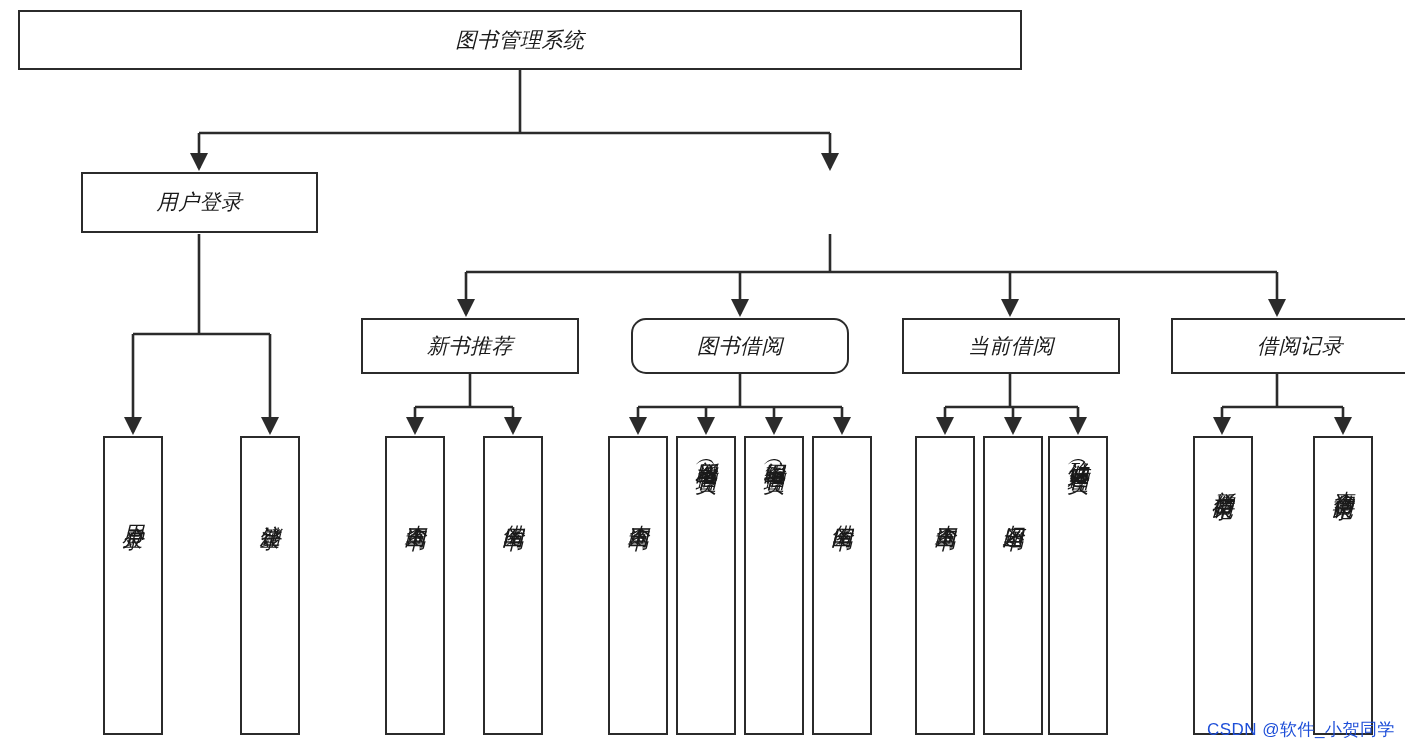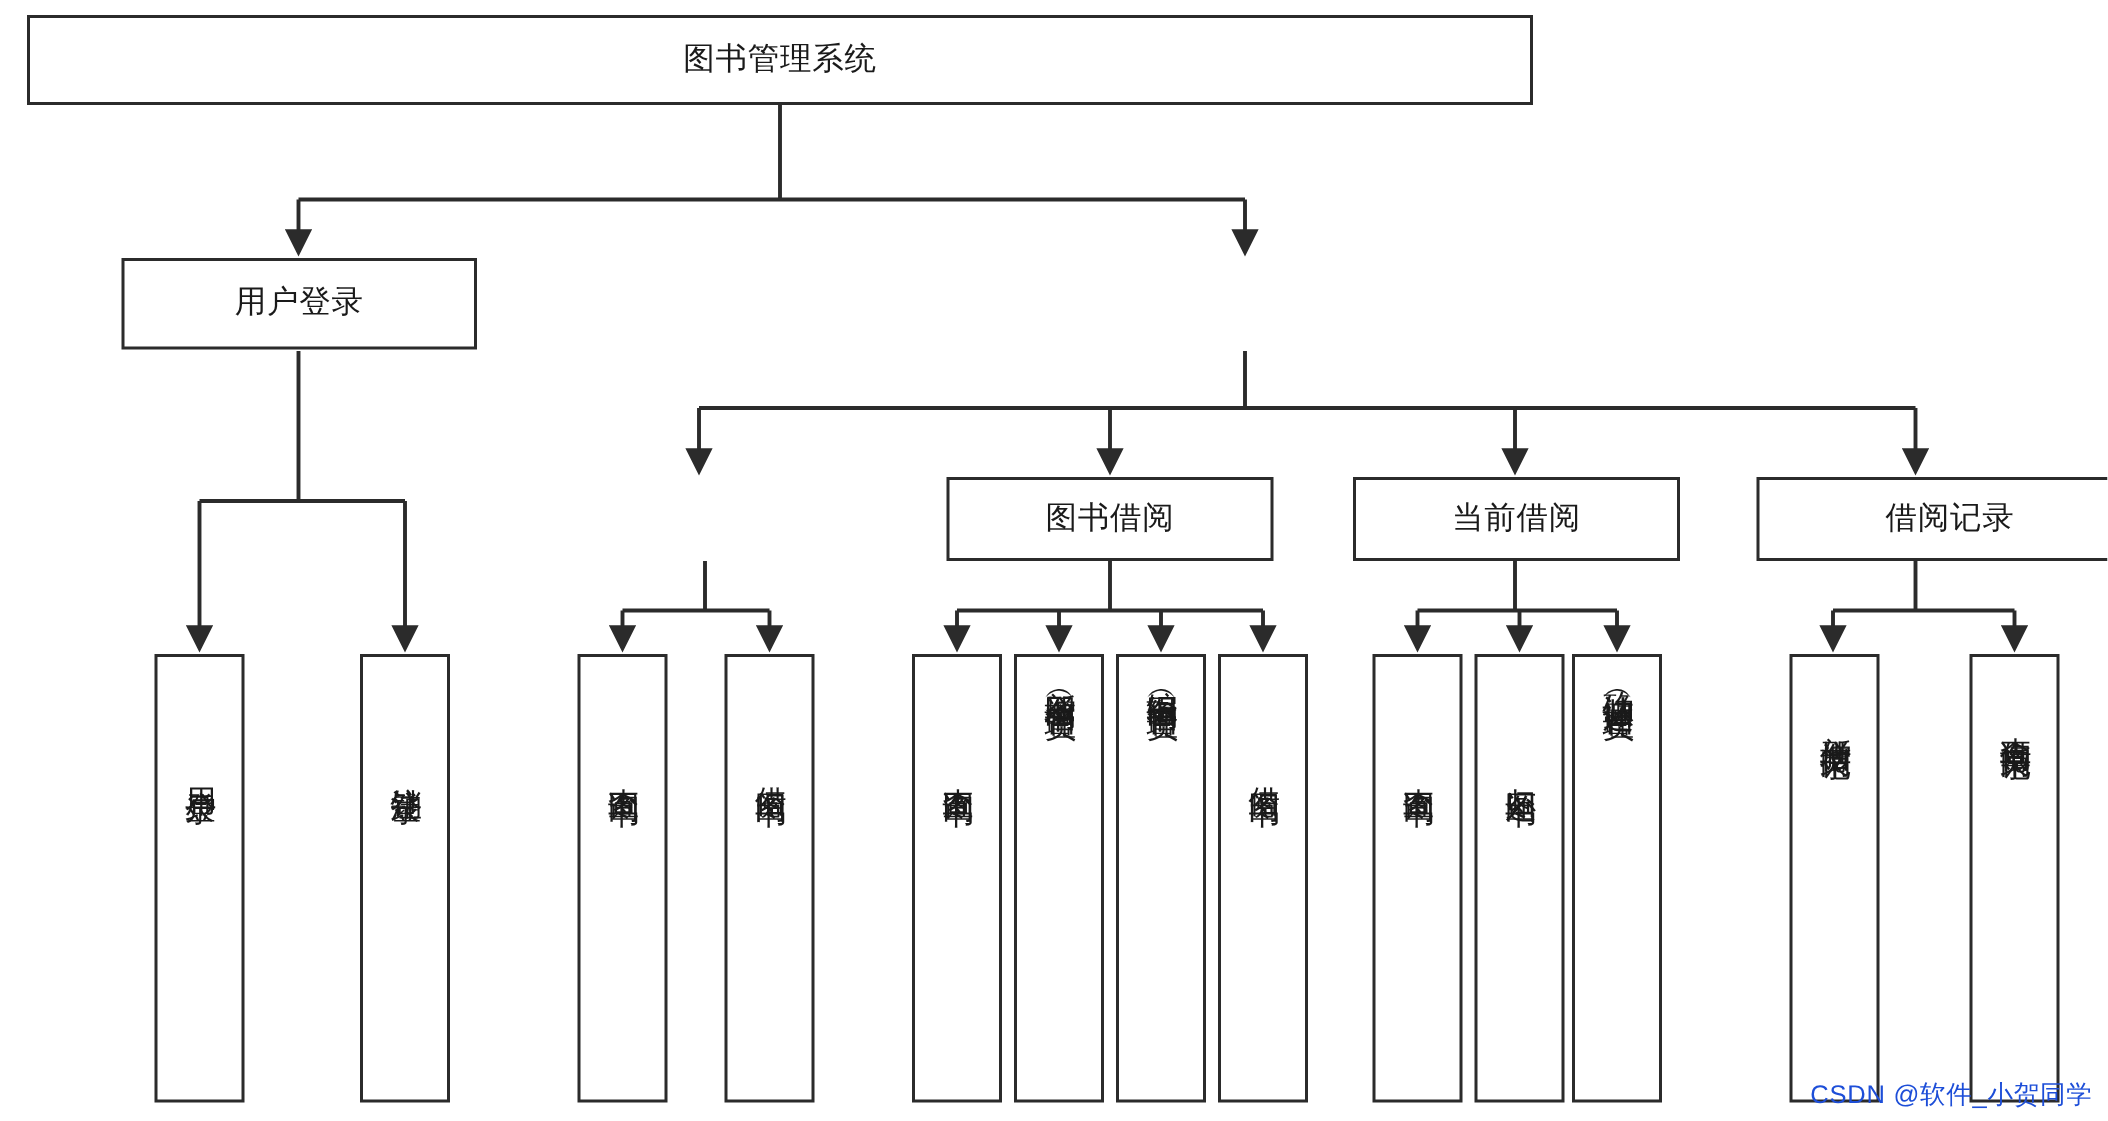--- a/index.html
+++ b/index.html
@@ -35,20 +35,21 @@
     align-items: center;
     justify-content: center;
     color: #1a1a1a;
   }
   .node-label {
     font-size: 21px;
     line-height: 1.18;
     letter-spacing: 0.5px;
     white-space: nowrap;
     text-align: left;
+    font-style: italic;
   }
   
   .node.horizontal .node-label {
     writing-mode: horizontal-tb;
   }
   
   .node.vertical {
     align-items: flex-start;
     justify-content: center;
     padding-top: 8px;
@@ -129,21 +130,24 @@
   </svg>
 
   <div class="node horizontal" style="left:18px; top:10px; width:1004px; height:60px;">
     <span class="node-label">图书管理系统</span>
   </div>
 
   <div class="node horizontal" style="left:81px; top:172px; width:237px; height:61px;">
     <span class="node-label">用户登录</span>
   </div>
 
-  <div class="node horizontal" style="left:631px; top:318px; width:218px; height:56px;">
+  <div class="node horizontal" style="left:361px; top:318px; width:218px; height:56px;">
+    <span class="node-label">新书推荐</span>
+  </div>
+  <div class="node horizontal" style="left:631px; top:318px; width:218px; height:56px;border-radius:15px;">
     <span class="node-label">图书借阅</span>
   </div>
   <div class="node horizontal" style="left:902px; top:318px; width:218px; height:56px;">
     <span class="node-label">当前借阅</span>
   </div>
   <div class="node horizontal" style="left:1171px; top:318px; width:258px; height:56px;">
     <span class="node-label">借阅记录</span>
   </div>
 
   <div class="node vertical" style="left:103px; top:436px; width:60px; height:299px; padding-top:70px;">

